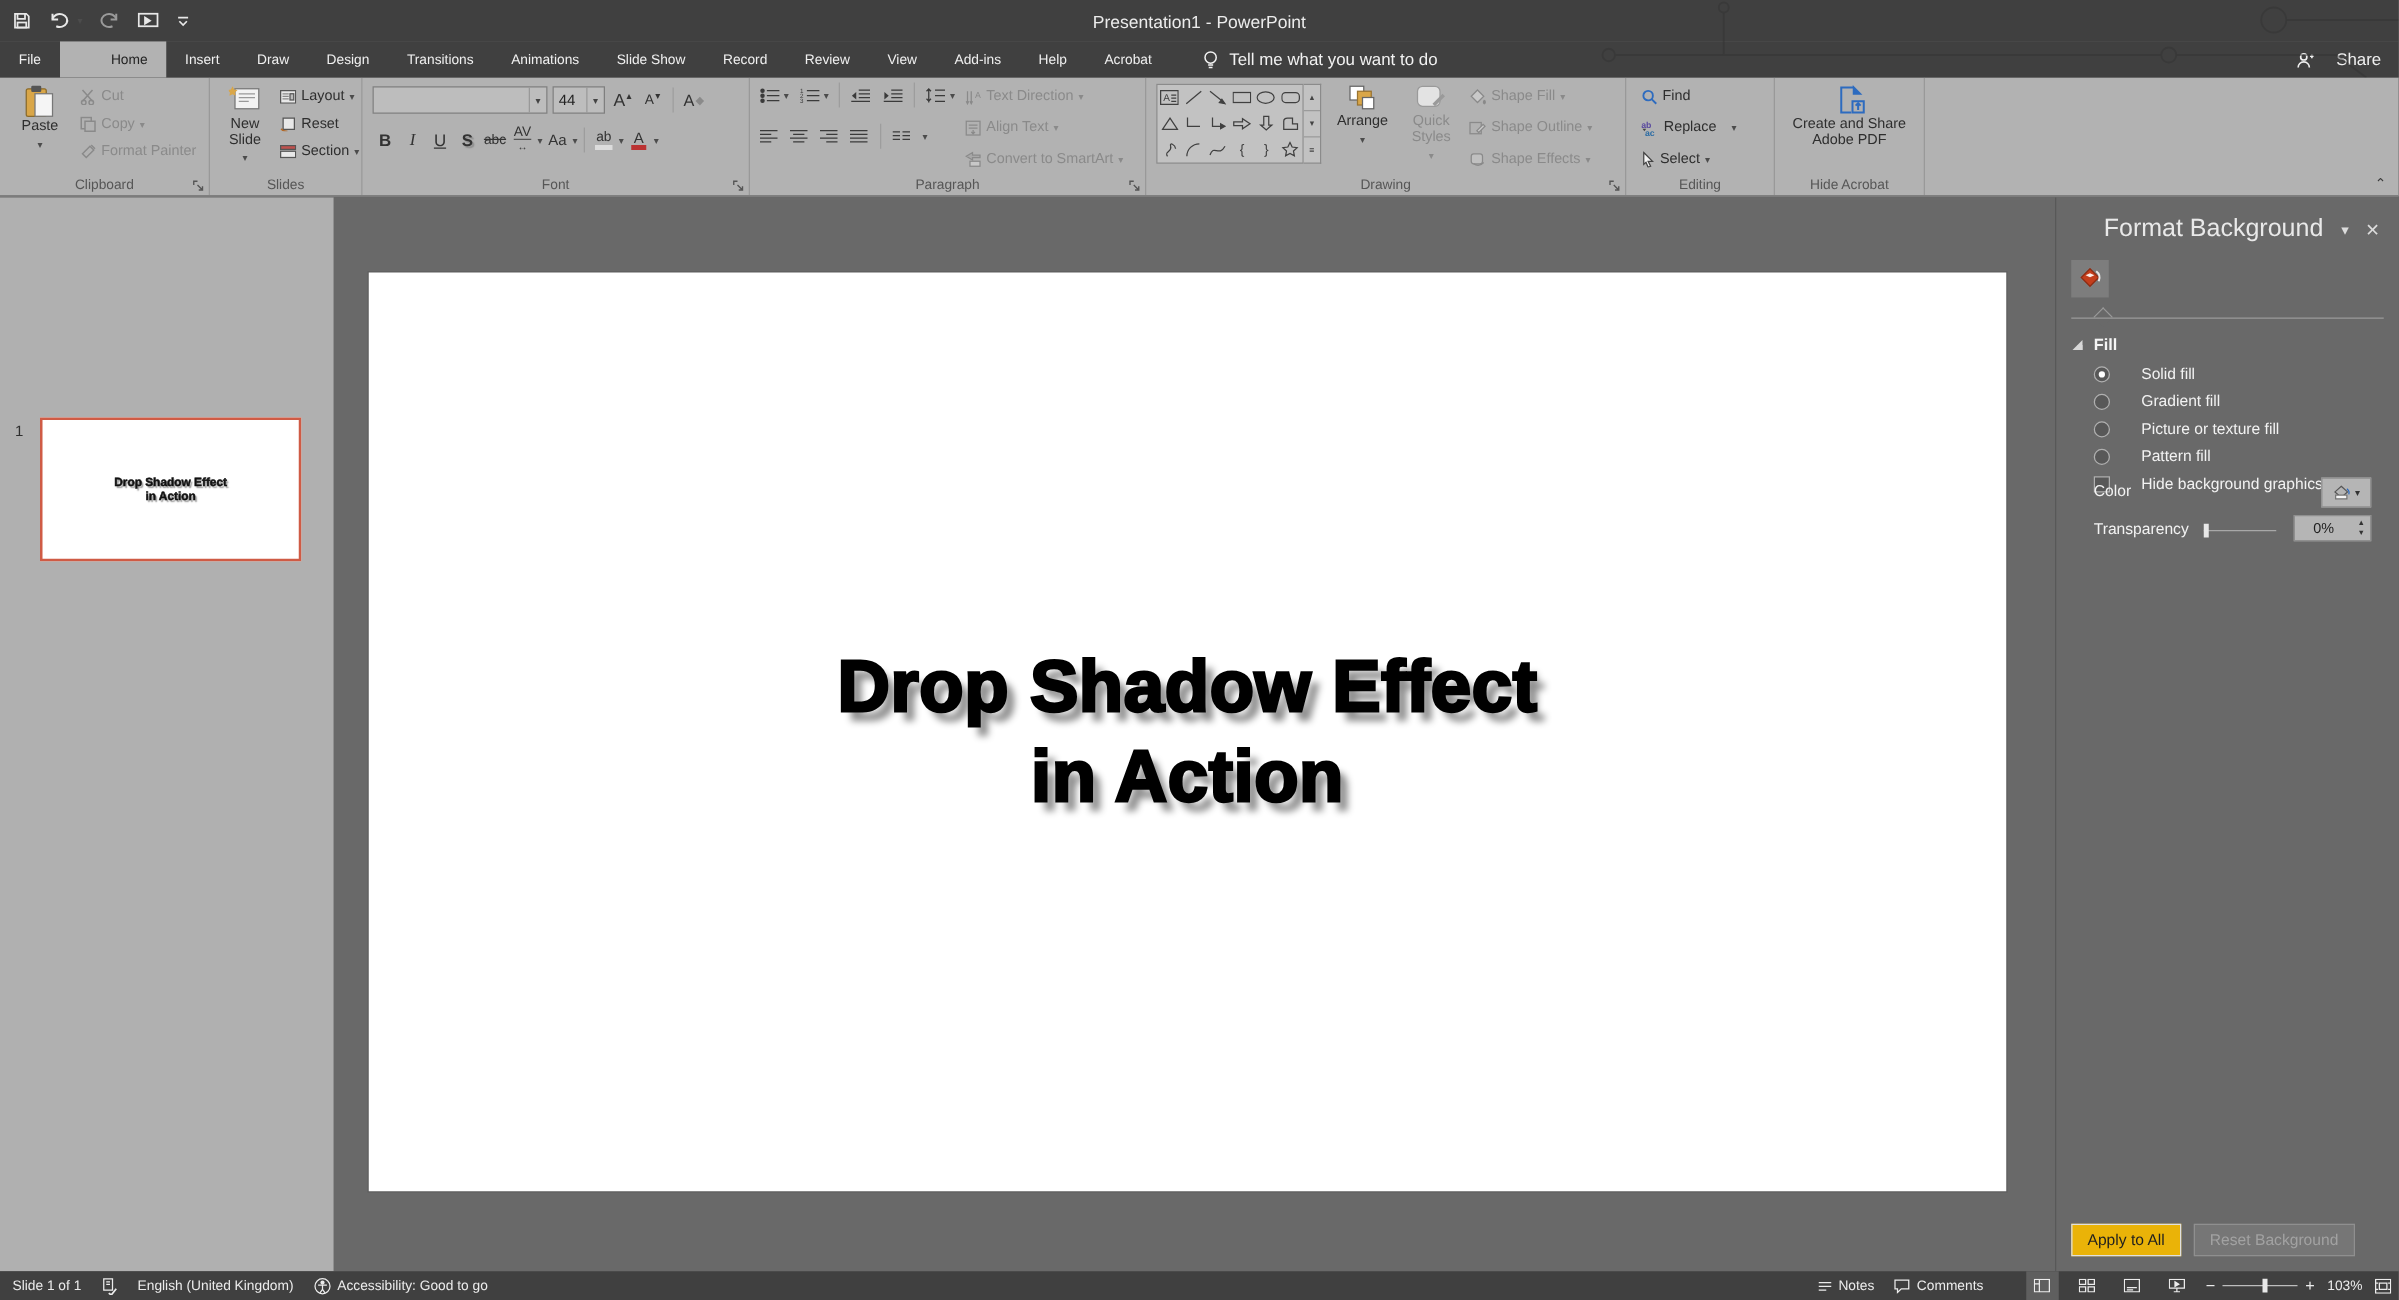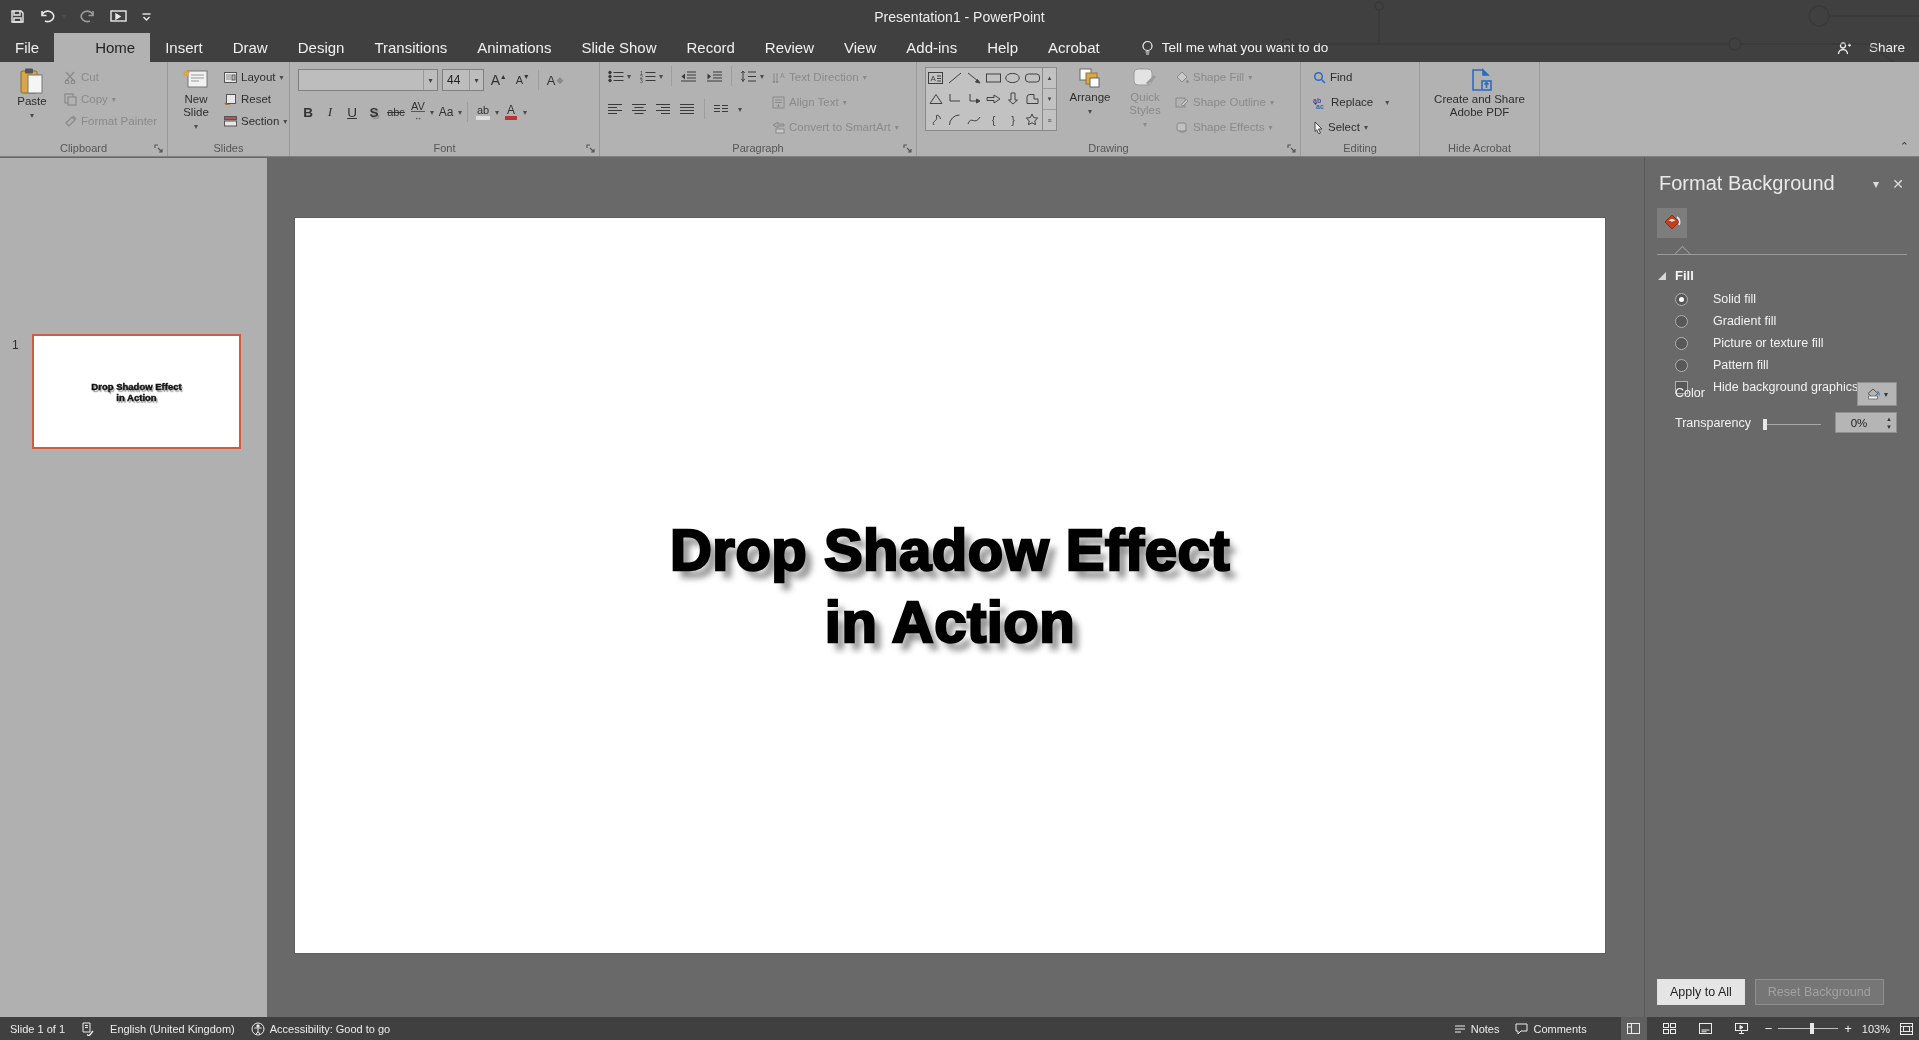--- a/index.html
+++ b/index.html
@@ -20,21 +20,21 @@
   .tb-user { display:flex; align-items:center; gap:8px; font-size:13px; color:#f0f0f0; padding:0 10px; }
   .avatar { width:24px; height:24px; border-radius:50%;
             background:radial-gradient(circle at 35% 30%, #e8c7b0 0 35%, #8c5a4a 36% 60%, #5d3a33 61%); 
             border:1px solid #2f2f2f; }
   .winbtn { width:46px; height:33px; display:flex; align-items:center; justify-content:center; color:#e6e6e6; font-size:14px; }
 
   
   .tabrow { position:absolute; top:33px; left:0; width:1919px; height:29px; background:#404040;
             display:flex; align-items:flex-end; z-index:29; }
   .tabs { display:flex; height:29px; align-items:stretch; }
-  .tab { padding:0 15px; display:flex; align-items:center; font-size:15px; color:#f0f0f0; cursor:default; }
+  .tab { padding:0 15px; display:flex; align-items:center; font-size:11px; color:#f0f0f0; cursor:default; }
   .tab.active { background:#b2b2b2; color:#232323;padding-left:41px; }
   .tellme { display:flex; align-items:center; gap:8px; margin-left:26px; color:#f2f2f2; font-size:13.5px; height:29px;}
   .share { position:absolute; right:14px; bottom:0; height:29px; display:flex; align-items:center; gap:18px;
            color:#f0f0f0; font-size:13.5px; }
 
   
   .ribbon { position:absolute; top:62px; left:0; width:1919px; height:95px; background:#b2b2b2;
             border-bottom:1px solid #7f7f7f; display:flex; z-index:28; }
   .rgroup { position:relative; height:94px; border-right:1px solid #999; flex:none; }
   .glabel { position:absolute; bottom:2px; left:0; right:0; text-align:center; font-size:11px; color:#565656; }
@@ -75,21 +75,21 @@
   .slide { position:absolute; left:28px; top:60px; width:1310px; height:735px; background:#fff;
            box-shadow:0 0 0 1px #5e5e5e; display:flex; align-items:center; justify-content:center; }
   .slide-text { font-weight:bold; font-size:58px; line-height:72px; text-align:center; color:#000;
                 -webkit-text-stroke:2.4px #000;
                 text-shadow:7px 8px 6px rgba(0,0,0,.45); letter-spacing:0.5px; }
 
   
   .pane { position:absolute; top:158px; right:0; width:275px; height:859px; background:#696969;
           border-left:1px solid #585858; color:#f0f0f0; }
   .pane-header { position:absolute; top:14px; left:14px; right:10px; display:flex; align-items:center; }
-  .pane-title { font-size:20px; color:#e9e9e9; font-weight:400; flex:1; }
+  .pane-title { font-size:20px; color:#e9e9e9; font-weight:400; flex:1;margin-left:24px; }
   .pane-hbtn { width:22px; text-align:center; color:#dcdcdc; font-size:12px; }
   .bucket-btn { position:absolute; top:50px; left:12px; width:30px; height:30px; background:#7d7d7d;
                 display:flex; align-items:center; justify-content:center; }
   .pane-divider { position:absolute; top:96px; left:12px; right:12px; height:1px; background:#9a9a9a; }
   .pane-notch { position:absolute; top:90px; left:32px; width:11px; height:11px; background:#696969;
                 border-left:1px solid #9a9a9a; border-top:1px solid #9a9a9a; transform:rotate(45deg); }
   .fill-header { position:absolute; top:110px; left:12px; display:flex; align-items:center; gap:8px;
                  font-size:13px; font-weight:bold; color:#f5f5f5; }
   .tri-collapse { width:0; height:0; border-left:5px solid transparent; border-top:5px solid transparent;
                   border-right:5px solid #d8d8d8; border-bottom:5px solid #d8d8d8; transform:scale(.8) rotate(0deg); }
@@ -103,21 +103,21 @@
   .color-btn .car { color:#333; }
   .tslider { position:absolute; left:118px; top:260px; width:58px; height:13px; }
   .tslider .track { position:absolute; left:0; right:0; top:6px; height:1px; background:#a8a8a8; }
   .tslider .handle { position:absolute; left:0; top:1px; width:4px; height:11px; background:#e8e8e8; }
   .spin { position:absolute; right:22px; top:254px; width:62px; height:21px; background:#b5b5b5;
           border:1px solid #8f8f8f; display:flex; align-items:center; }
   .spin .sval { flex:1; text-align:center; font-size:11.5px; color:#1f1f1f; }
   .spin .arrows { width:14px; display:flex; flex-direction:column; align-items:center; font-size:6px; color:#333; line-height:8px;}
   .pane-buttons { position:absolute; bottom:12px; left:12px; right:12px; display:flex; gap:10px; }
   .btn { height:26px; display:flex; align-items:center; justify-content:center; font-size:12.5px; padding:0 12px; }
-  .btn-primary { background:#e5e5e5; border:1px solid #e0e0e0; color:#1f1f1f; }
+  .btn-primary { background:#eab308; border:1px solid #e0e0e0; color:#1f1f1f; }
   .btn-disabled { background:#767676; border:1px solid #8f8f8f; color:#a2a2a2; }
 
   
   .statusbar { position:absolute; bottom:0; left:0; width:1919px; height:23px; background:#404040;
                color:#ececec; font-size:11px; display:flex; align-items:center; z-index:30; }
   .sb-left { display:flex; align-items:center; gap:16px; padding-left:10px; flex:1; }
   .sb-item { display:flex; align-items:center; gap:5px; height:23px; }
   .sb-right { display:flex; align-items:center; gap:10px; padding-right:6px; }
   .viewbtn { width:26px; height:23px; display:flex; align-items:center; justify-content:center; }
   .viewbtn.active { background:#5f5f5f; }

